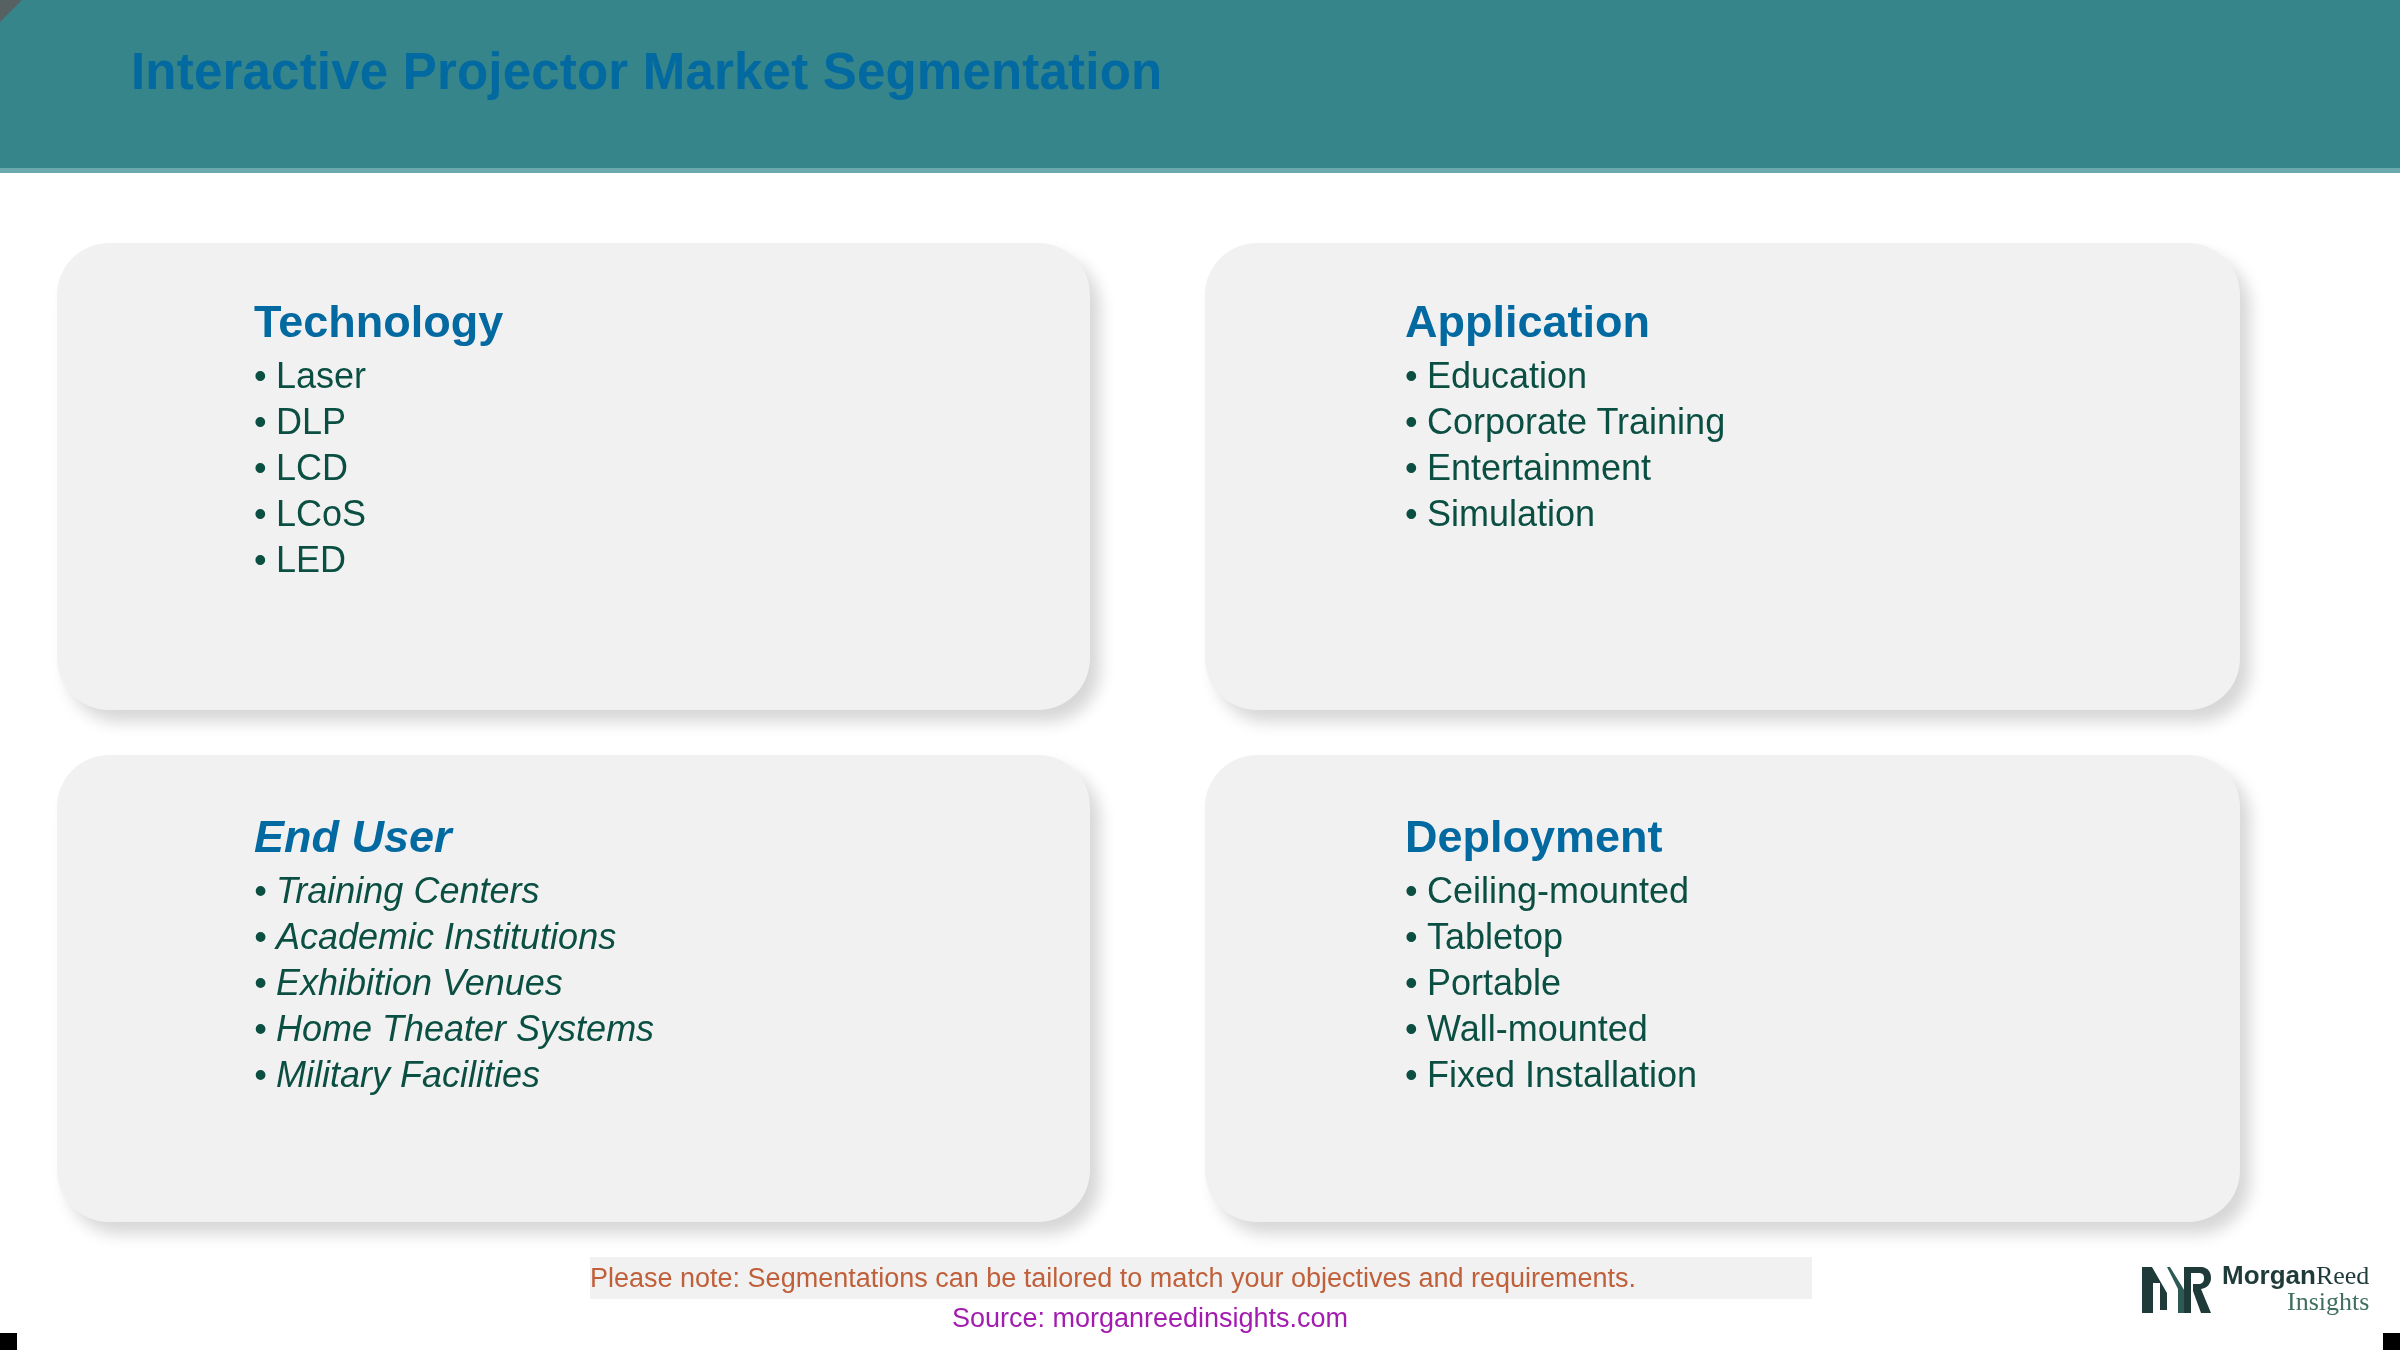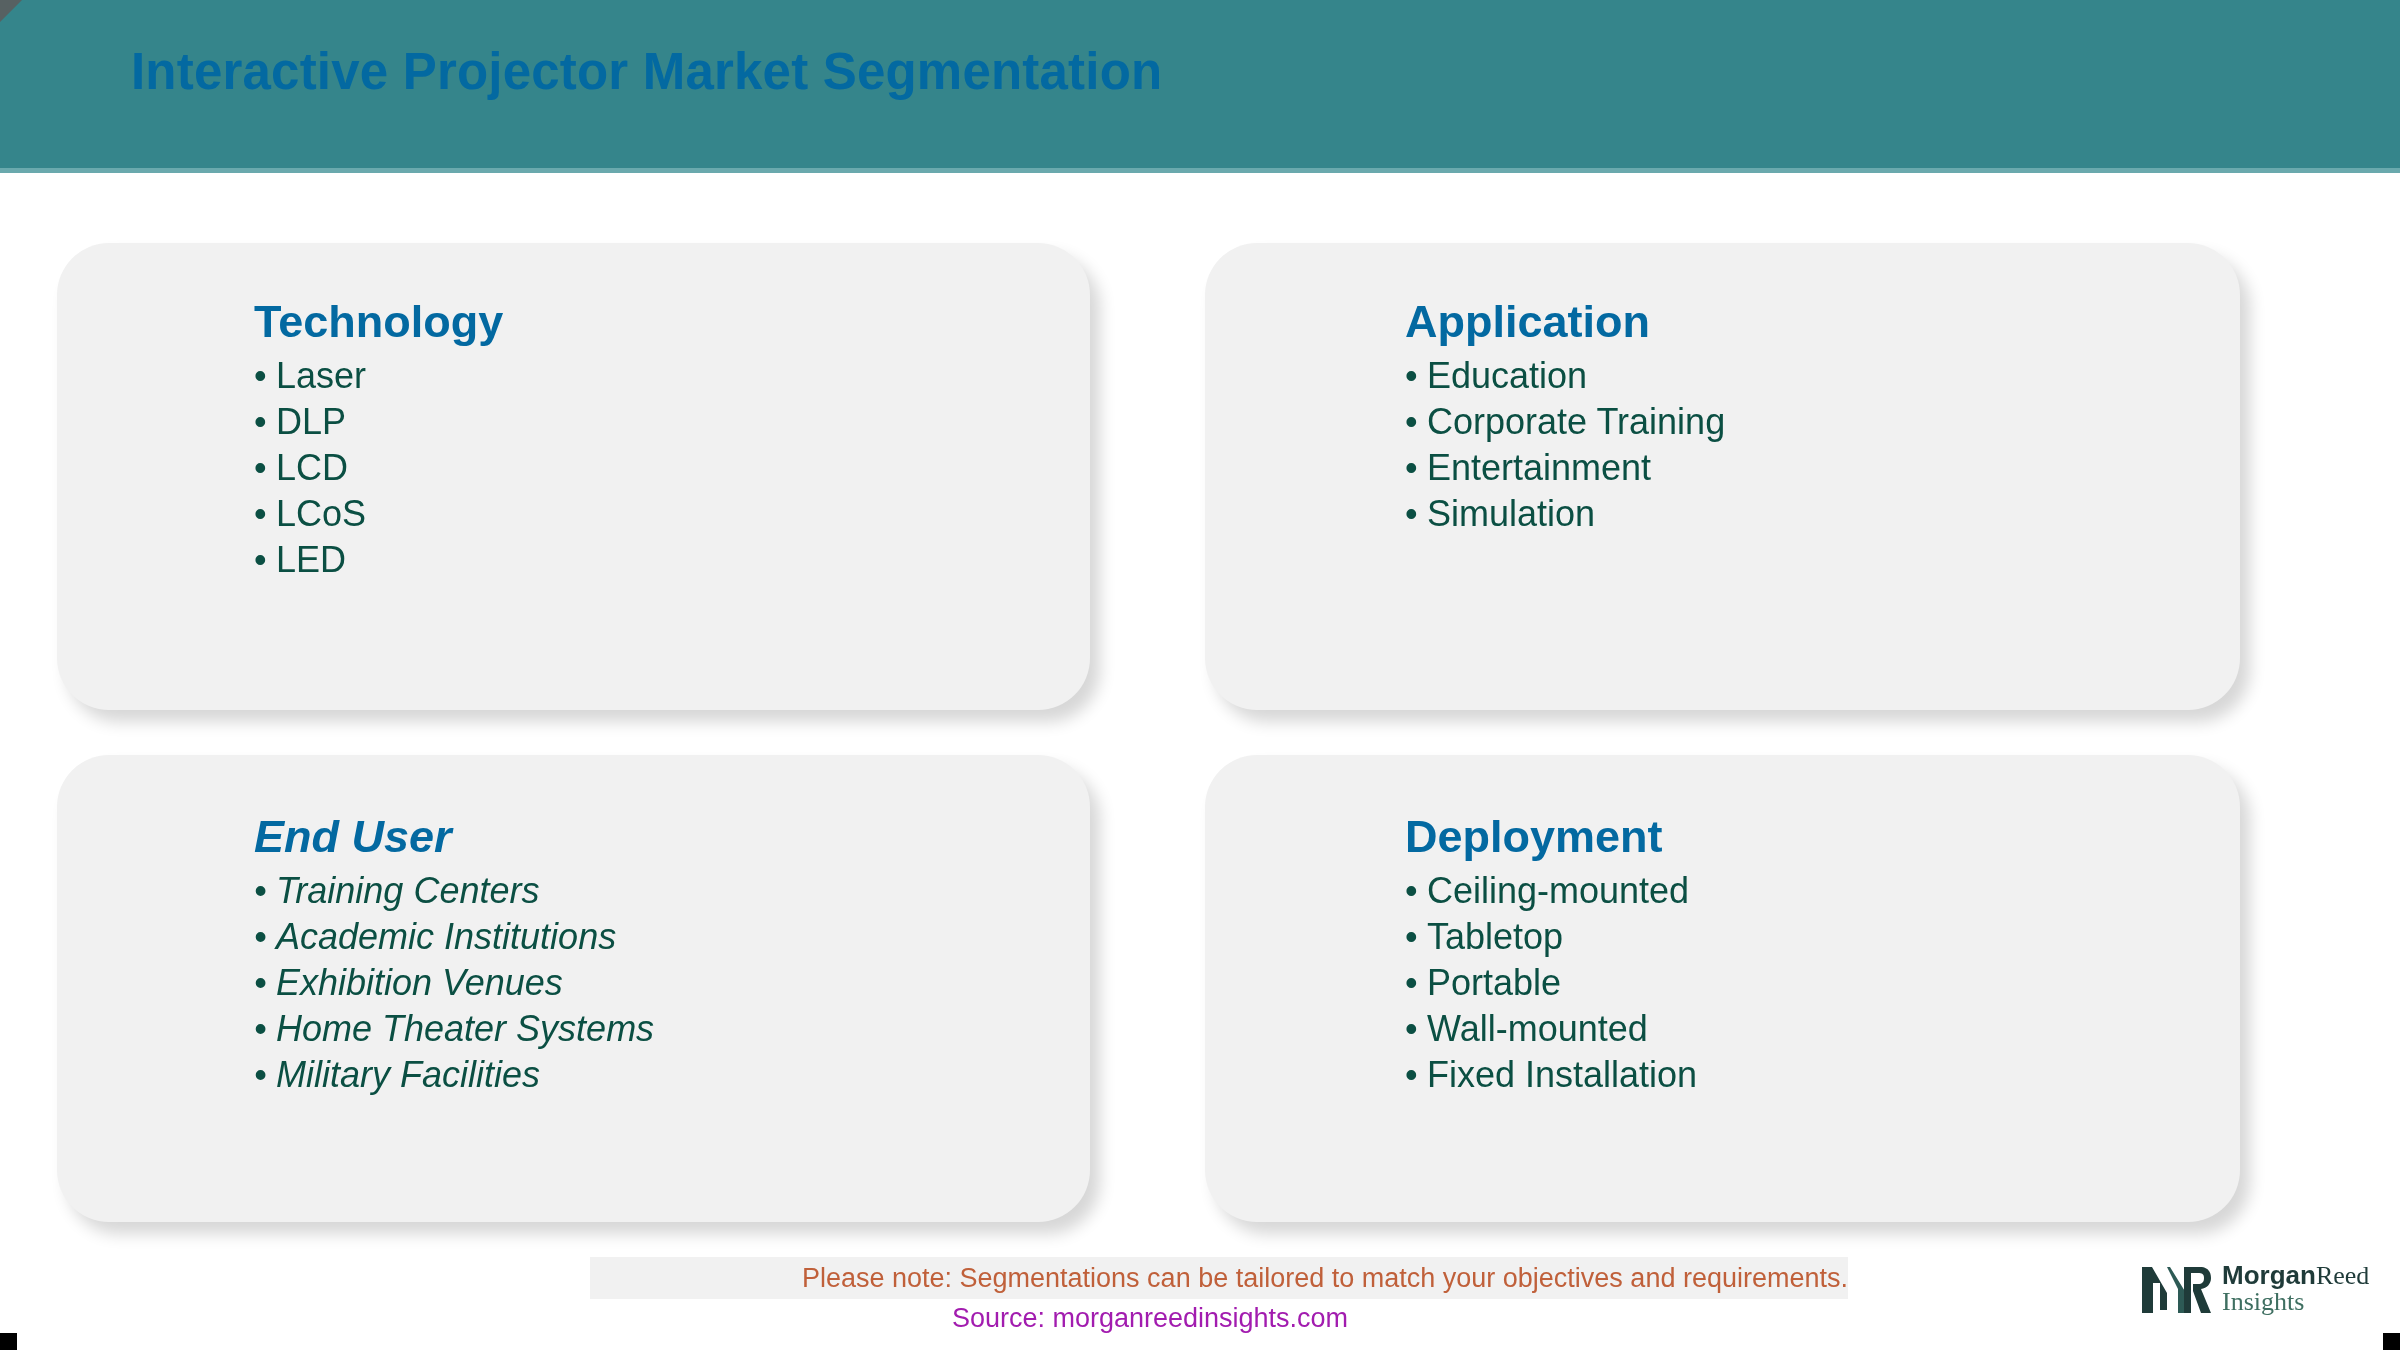--- a/index.html
+++ b/index.html
@@ -107,22 +107,21 @@
   
   .note-pill {
     position: absolute;
     left: 590px;
     top: 1257px;
     width: 1222px;
     height: 42px;
     background: #F1F1F1;
     display: flex;
     align-items: center;
-    justify-content: flex-end;
-    padding-left: 36px;
+    justify-content: flex-start;
   }
   .note-text {
     font-size: 27px;
     color: #C0603A;
     white-space: nowrap;
   }
   .source-text {
     position: absolute;
     left: 0;
     top: 1303px;
@@ -137,21 +136,21 @@
   
   .logo {
     position: absolute;
     left: 2140px;
     top: 1262px;
     display: flex;
     align-items: center;
     gap: 10px;
   }
   .logo-mark { width: 72px; height: 52px; display: block; }
-  .logo-words { line-height: 1.0; }
+  .logo-words { line-height: 1.0; text-align: right; }
   .logo-line1 { font-size: 26px; color: #1f3b39; white-space: nowrap; }
   .logo-line1 b { font-weight: bold; }
   .logo-line1 span.reed { font-family: "Liberation Serif", serif; font-weight: normal; }
   .logo-line2 {
     font-family: "Liberation Serif", serif;
     font-size: 26px;
     color: #3f6f61;
     white-space: nowrap;
   }
 

